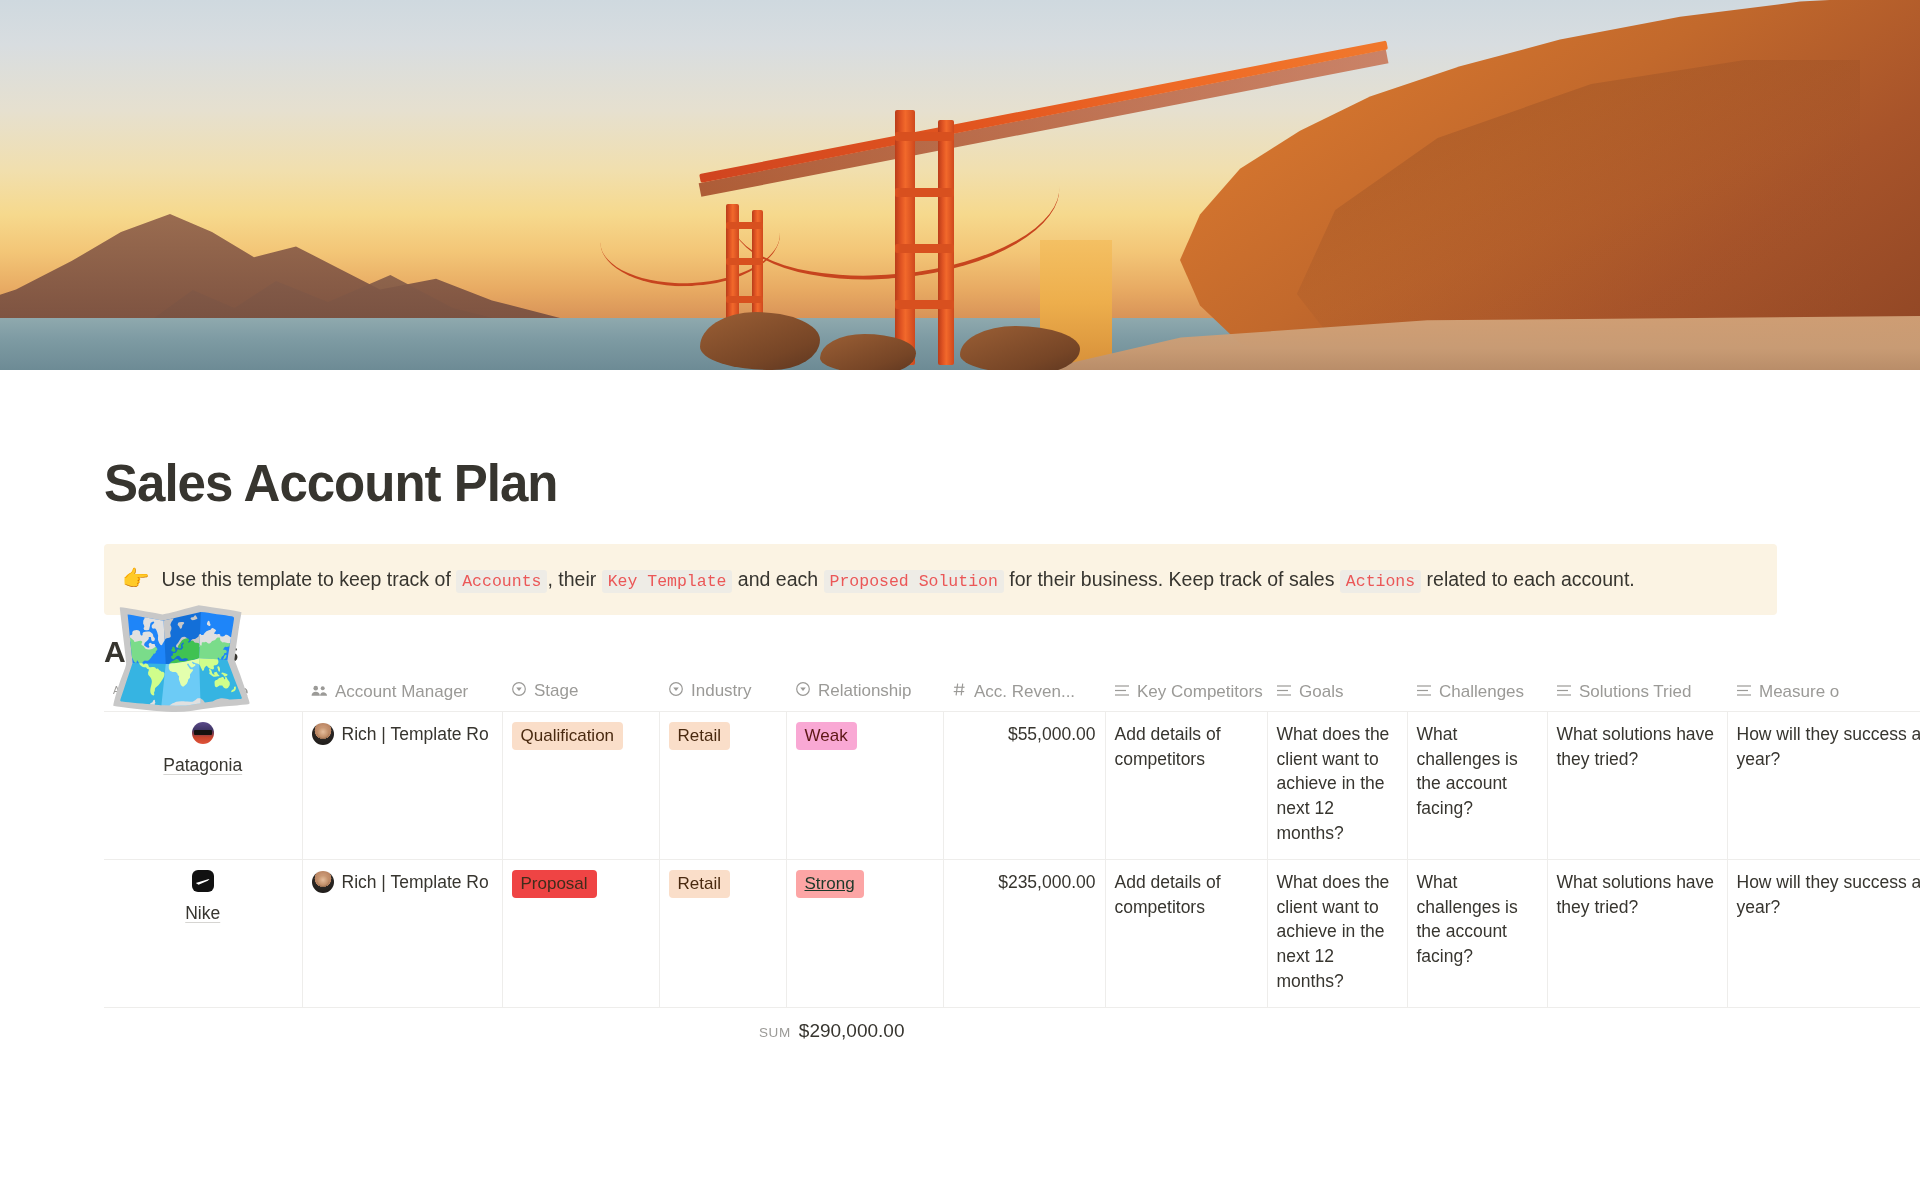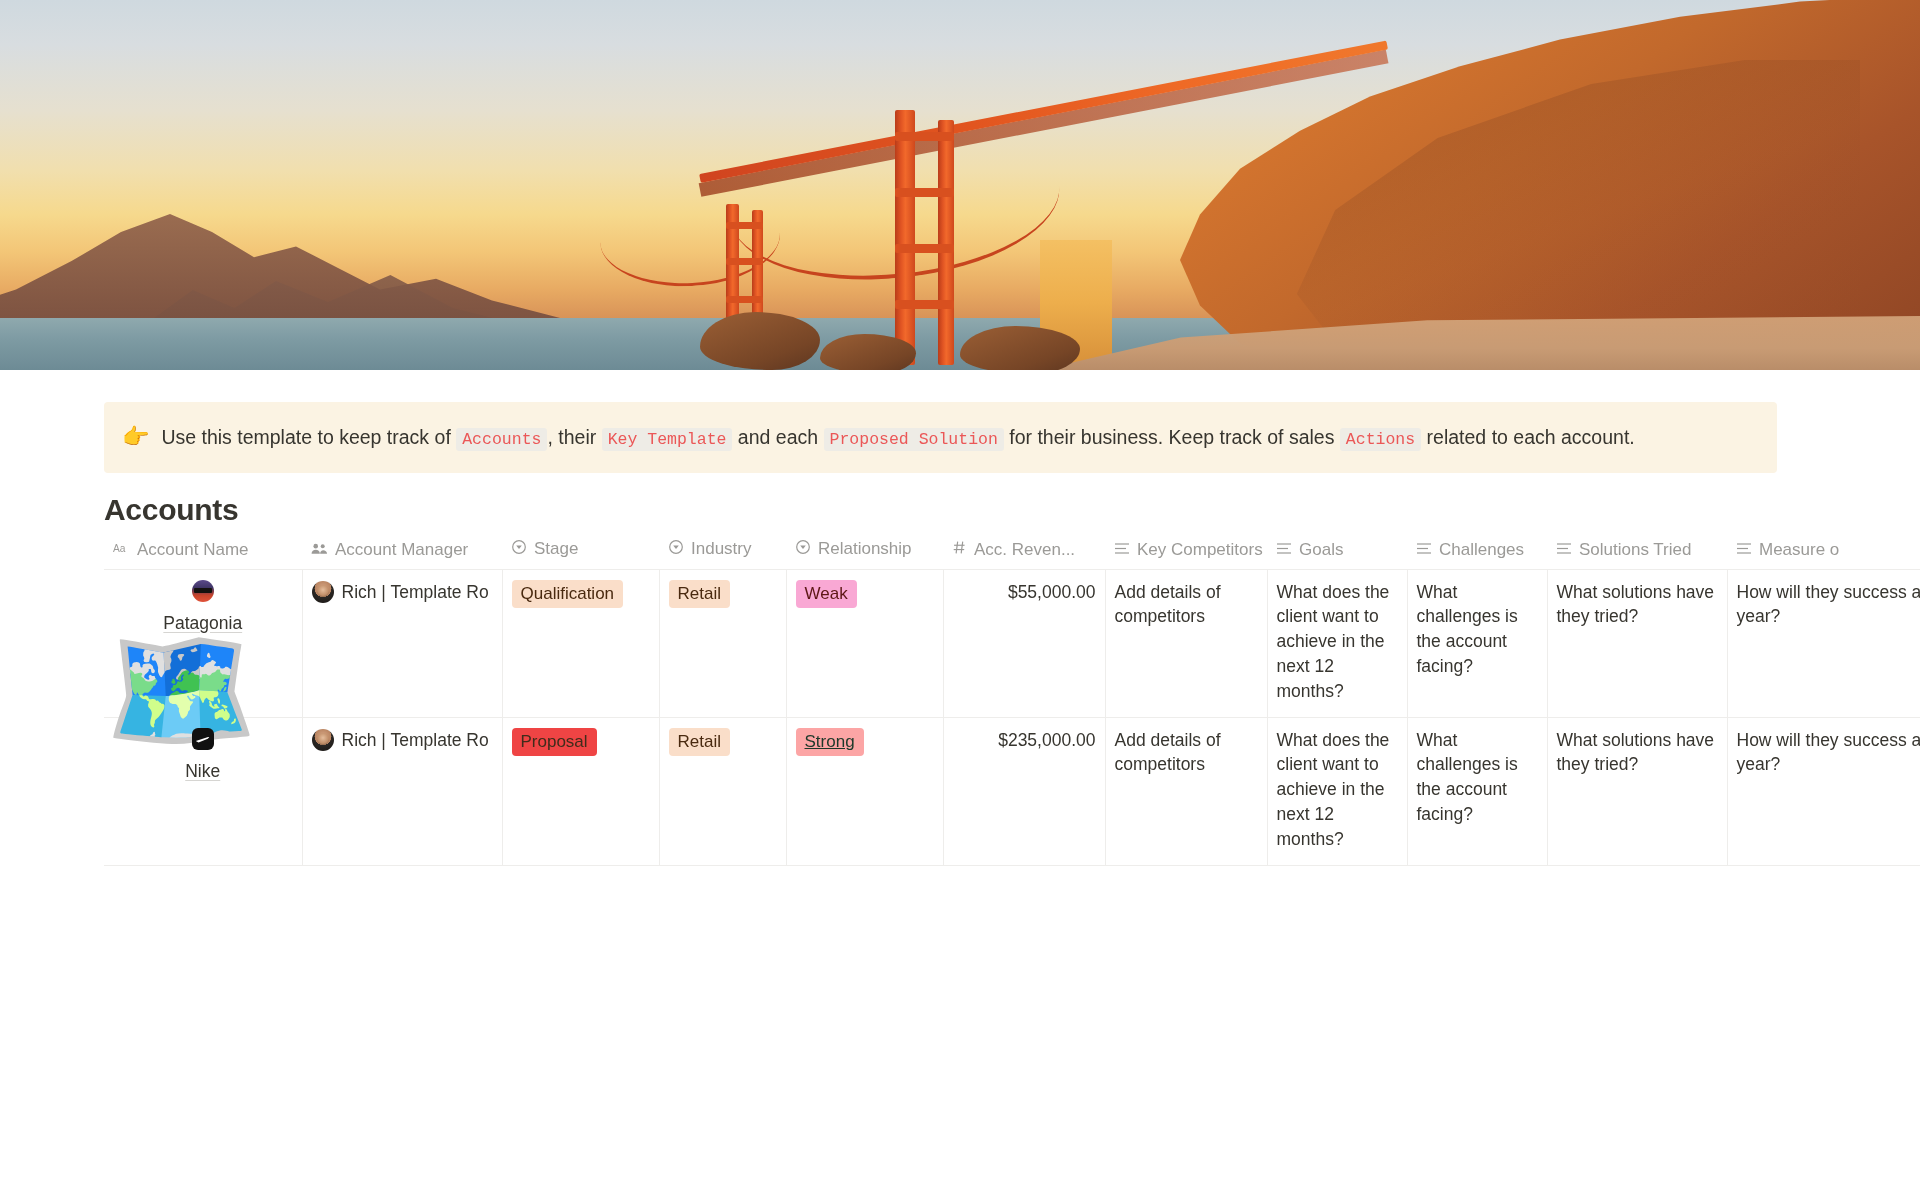--- a/index.html
+++ b/index.html
@@ -337,20 +337,21 @@
   <div class="rock" style="left:960px; top:326px; width:120px; height:48px;"></div>
 </div>
 
 <div class="page">
 
   <div class="page-icon">🗺️</div>
 
   <div class="content">
     <div class="inner">
 
+      <h1 class="title">Sales Account Plan</h1>
 
       <div class="callout">
         <span class="callout-emoji">👉</span>
         <div class="callout-text">
           <span>Use this template to keep track of </span><code class="ncode">Accounts</code><span>, their </span><code class="ncode">Key Template</code><span> and each </span><code class="ncode">Proposed Solution</code><span> for their business. Keep track of sales </span><code class="ncode">Actions</code><span> related to each account.</span>
         </div>
       </div>
 
 
       <h2 class="db-title">Accounts</h2>
@@ -565,16 +566,22 @@
               <td>Add details of competitors</td>
               <td>What does the client want to achieve in the next 12 months?</td>
               <td>What challenges is the account facing?</td>
               <td>What solutions have they tried?</td>
               <td>How will they success at the the year?</td>
             </tr>
           </tbody>
         </table>
       </div>
 
+      <div class="sum-bar">
+        <div class="sum-inner">
+          <span class="sum-label">SUM</span>
+          <span class="sum-value">$290,000.00</span>
+        </div>
+      </div>
 
     </div>
   </div>
 </div>
 
 </body></html>

